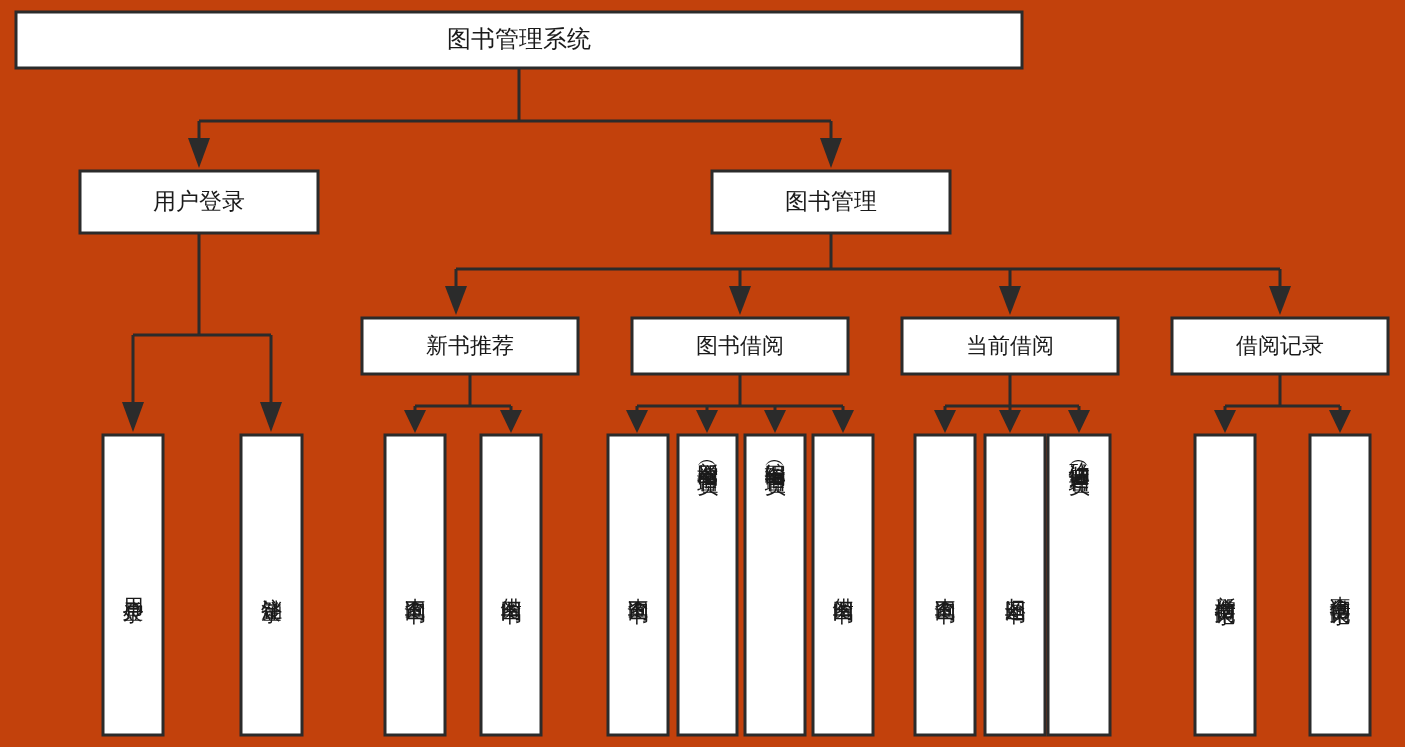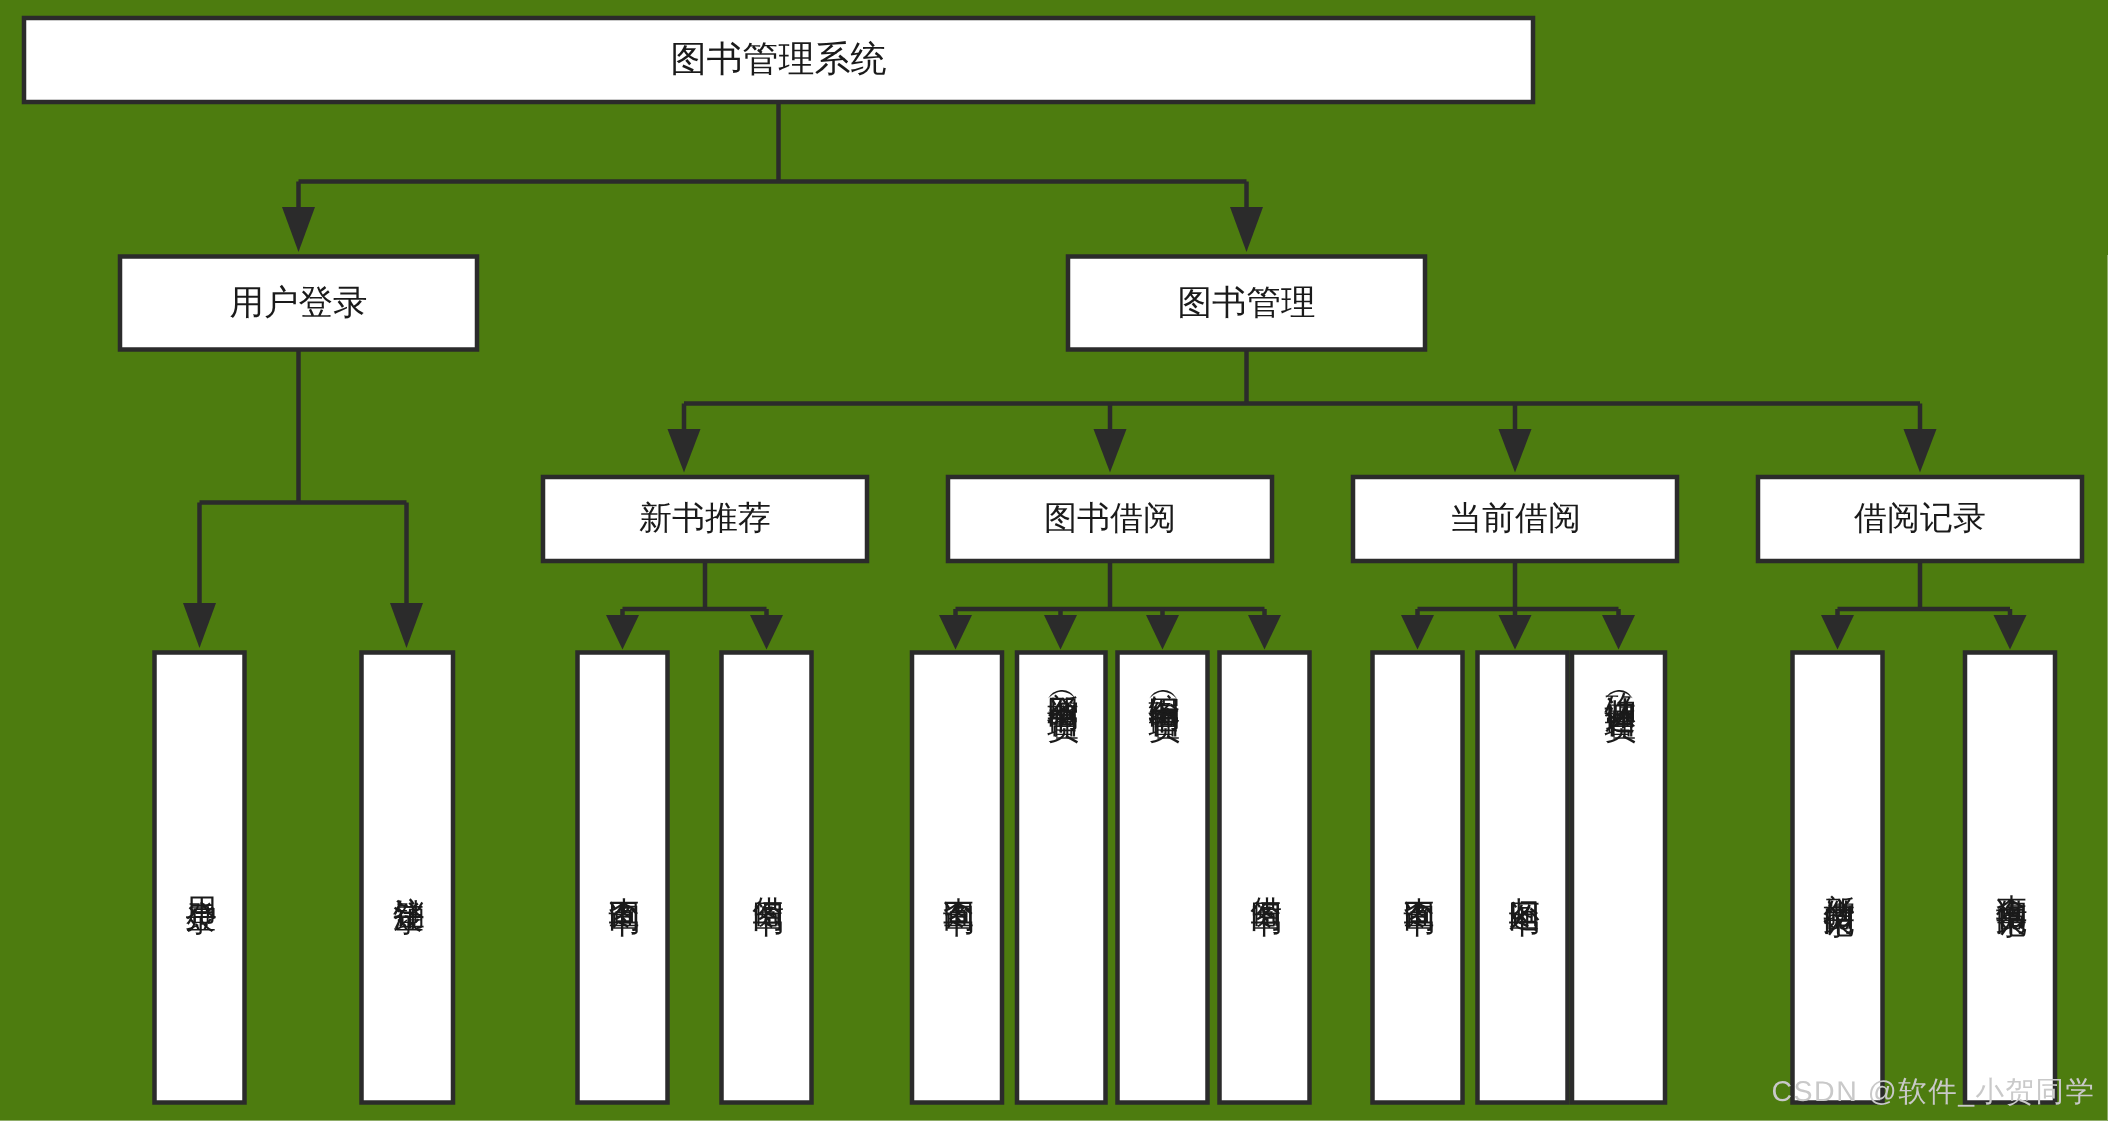--- a/index.html
+++ b/index.html
@@ -1,21 +1,21 @@
 <!DOCTYPE html>
 <html><head>
 <meta charset="utf-8">
 <style>
   html,body{margin:0;padding:0;background:#ffffff;}
   body{
     width:1405px;height:747px;overflow:hidden;
     font-family:"Liberation Sans","DejaVu Sans",sans-serif;
     color:#1a1a1a;
   }
-  #diagram-root{position:relative;width:1405px;height:747px;background:#4d7c0f;}
+  #diagram-root{position:relative;width:1405px;height:747px;background:#c2410c;}
   svg.flow{position:absolute;left:0;top:0;width:1405px;height:747px;}
   .node-rect{fill:#ffffff;stroke:#2b2b2b;stroke-width:3;}
   .link{stroke:#2b2b2b;stroke-width:3;fill:none;stroke-linecap:butt;}
   .arrow-head{fill:#2b2b2b;stroke:none;}
   .node-label{
     font-family:"Liberation Sans","DejaVu Sans",sans-serif;
     fill:#1a1a1a;text-anchor:middle;dominant-baseline:middle;
   }
   .label-root{font-size:24px;}
   .label-l1{font-size:23px;}
@@ -168,14 +168,13 @@
   <div class="leaf-text-wrap" style="left:608px;top:435px;width:60px;height:300px;">查询图书</div>
   <div class="leaf-text-wrap" style="left:678px;top:435px;width:59px;height:300px;justify-content:flex-start;padding-top:10px;box-sizing:border-box;">新增图书（管理员）</div>
   <div class="leaf-text-wrap" style="left:745px;top:435px;width:60px;height:300px;justify-content:flex-start;padding-top:10px;box-sizing:border-box;">编辑图书（管理员）</div>
   <div class="leaf-text-wrap" style="left:813px;top:435px;width:60px;height:300px;">借阅图书</div>
   <div class="leaf-text-wrap" style="left:915px;top:435px;width:60px;height:300px;">查询图书</div>
   <div class="leaf-text-wrap" style="left:985px;top:435px;width:60px;height:300px;">归还图书</div>
   <div class="leaf-text-wrap" style="left:1048px;top:435px;width:62px;height:300px;justify-content:flex-start;padding-top:10px;box-sizing:border-box;">确认归还（管理员）</div>
   <div class="leaf-text-wrap" style="left:1195px;top:435px;width:60px;height:300px;">新增借阅记录</div>
   <div class="leaf-text-wrap" style="left:1310px;top:435px;width:60px;height:300px;">查询借阅记录</div>
 
-  <div class="watermark">CSDN @软件_小贺同学</div>
 </div>
 
 </body></html>

